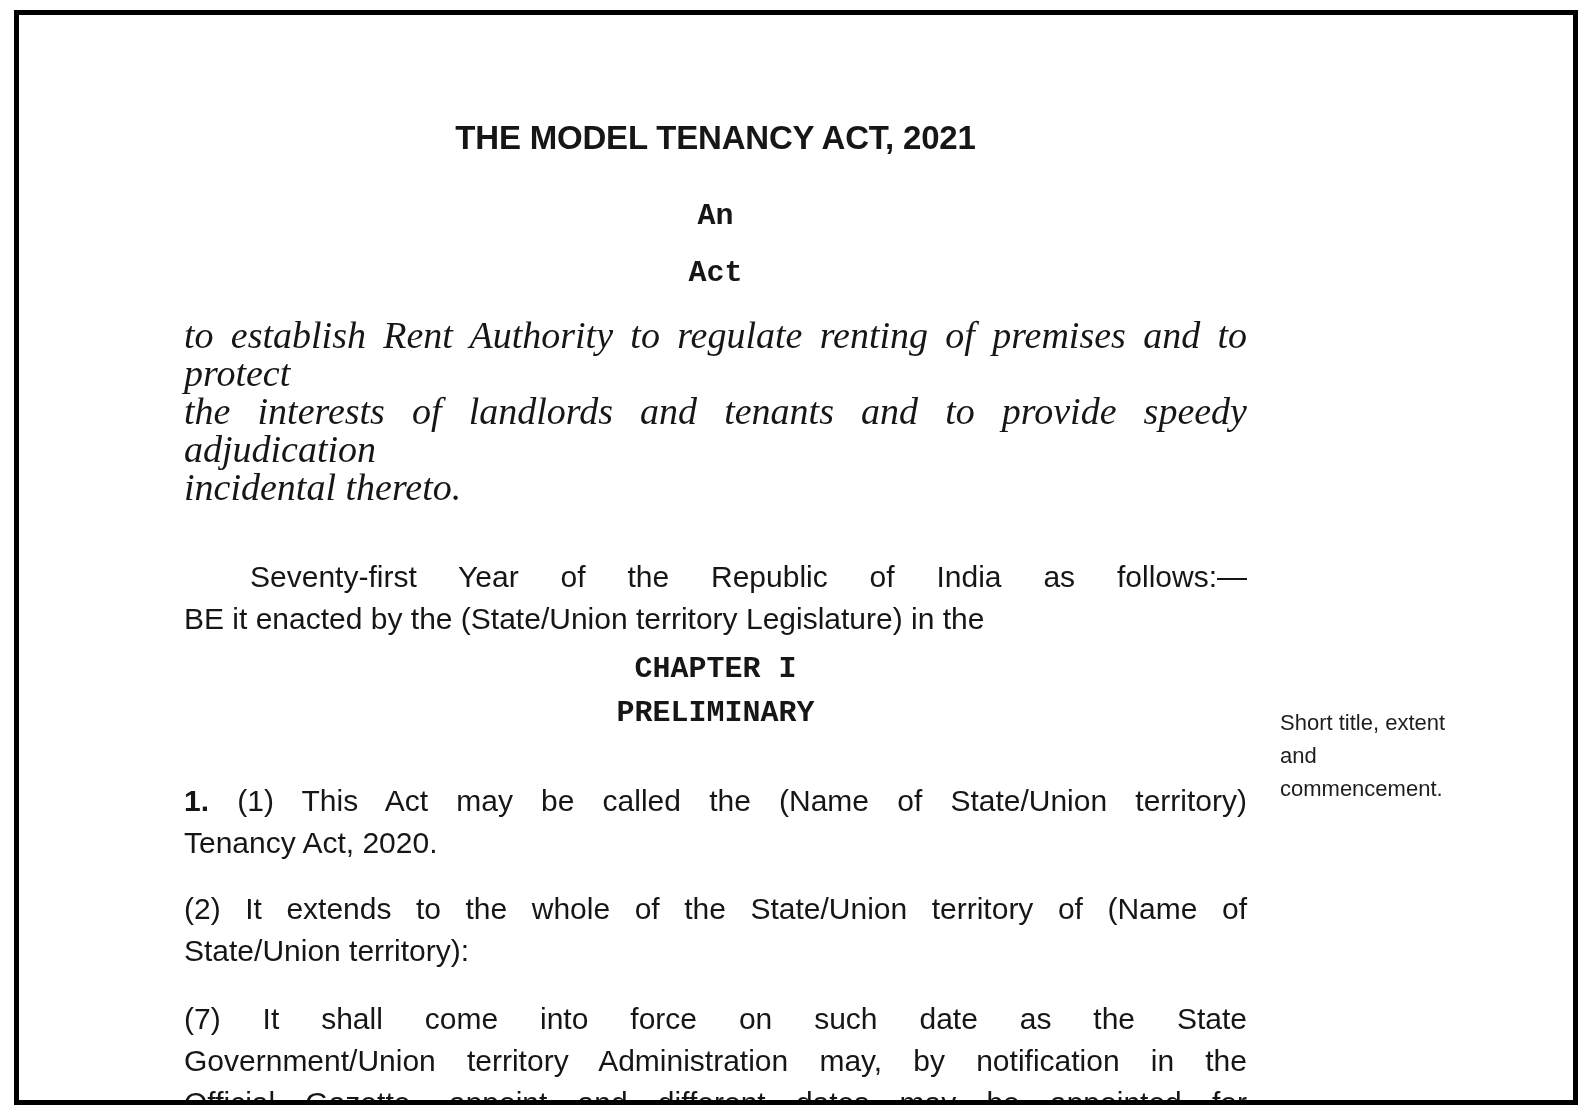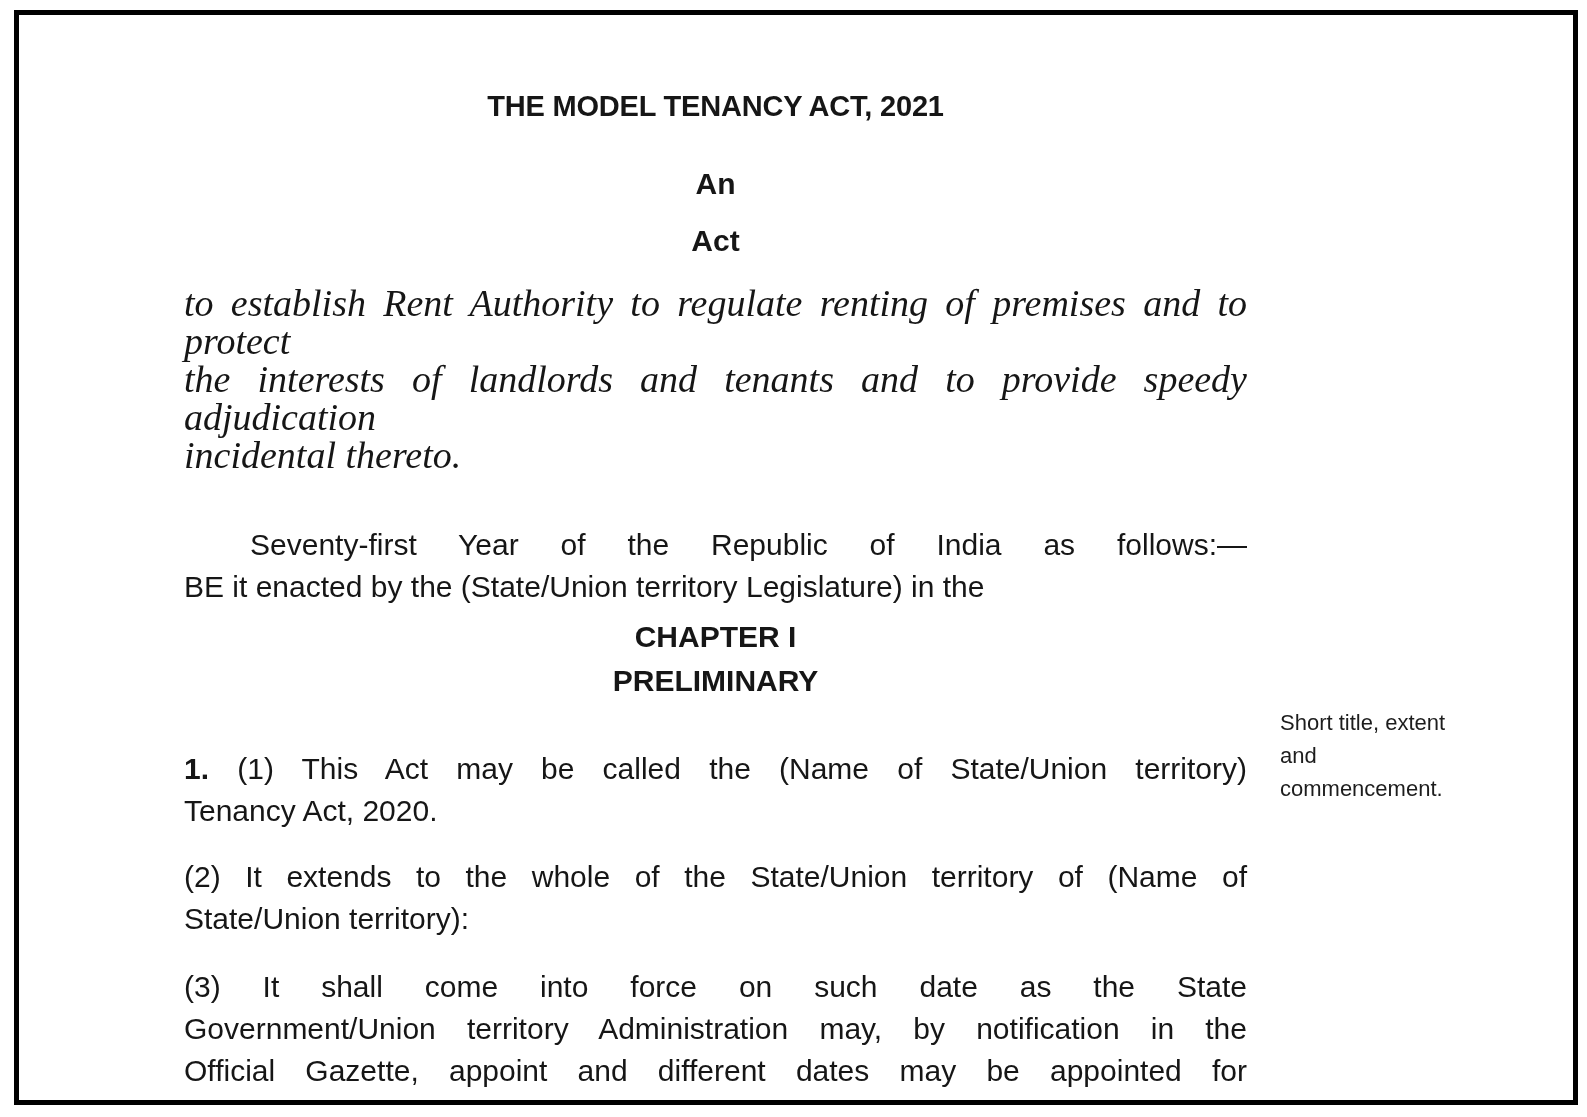--- a/index.html
+++ b/index.html
@@ -21,32 +21,33 @@
     border: 5px solid #000000;
     box-sizing: border-box;
     background: #ffffff;
     overflow: hidden;
   }
   .main-col {
     margin-left: 165px;
     width: 1063px;
   }
   .doc-title {
-    margin-top: 72px;
+    margin-top: 104px;
     text-align: center;
     font-weight: bold;
-    font-size: 29px;
+    font-size: 33px;
     line-height: 38px;
     letter-spacing: -0.2px;
   }
   .center-bold {
     text-align: center;
     font-weight: bold;
     font-size: 30px;
     line-height: 30px;
+    font-family: Liberation Mono, monospace;
   }
   .an-line  { margin-top: 44px; }
   .act-line { margin-top: 27px; }
   .preamble {
     margin-top: 28px;
     font-family: "Liberation Serif", serif;
     font-style: italic;
     font-size: 38px;
     line-height: 38px;
   }
@@ -112,21 +113,21 @@
       <div class="line"><b class="sec-num">1.</b> <span>(1) This Act may be called the (Name of State/Union territory)</span></div>
       <div class="line">Tenancy Act, 2020.</div>
     </div>
 
     <div class="body-para para2 jlines">
         <div class="line">(2) It extends to the whole of the State/Union territory of (Name of</div>
         <div class="line">State/Union territory):</div>
       </div>
 
     <div class="body-para para3 jlines">
-        <div class="line">(3) It shall come into force on such date as the State</div>
+        <div class="line">(7) It shall come into force on such date as the State</div>
         <div class="line">Government/Union territory Administration may, by notification in the</div>
         <div class="line">Official Gazette, appoint and different dates may be appointed for</div>
         <div class="line">different provisions of this Act.</div>
       </div>
 
   </div>
 
   <div class="margin-note">
       <div class="line">Short title, extent</div>
       <div class="line">and</div>

